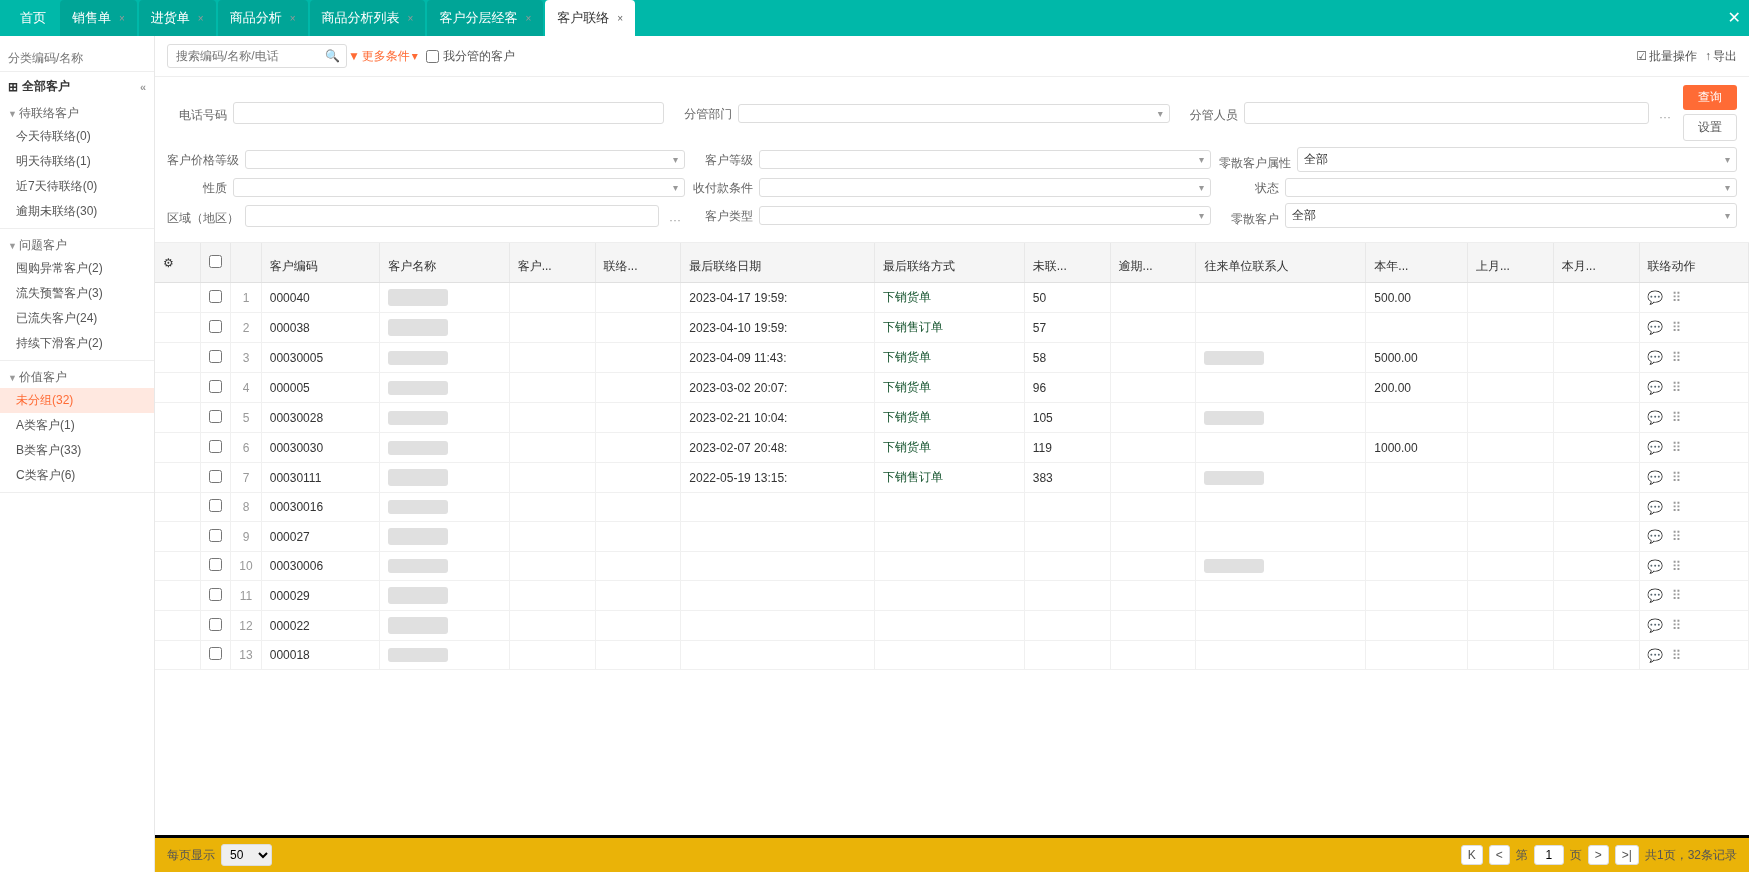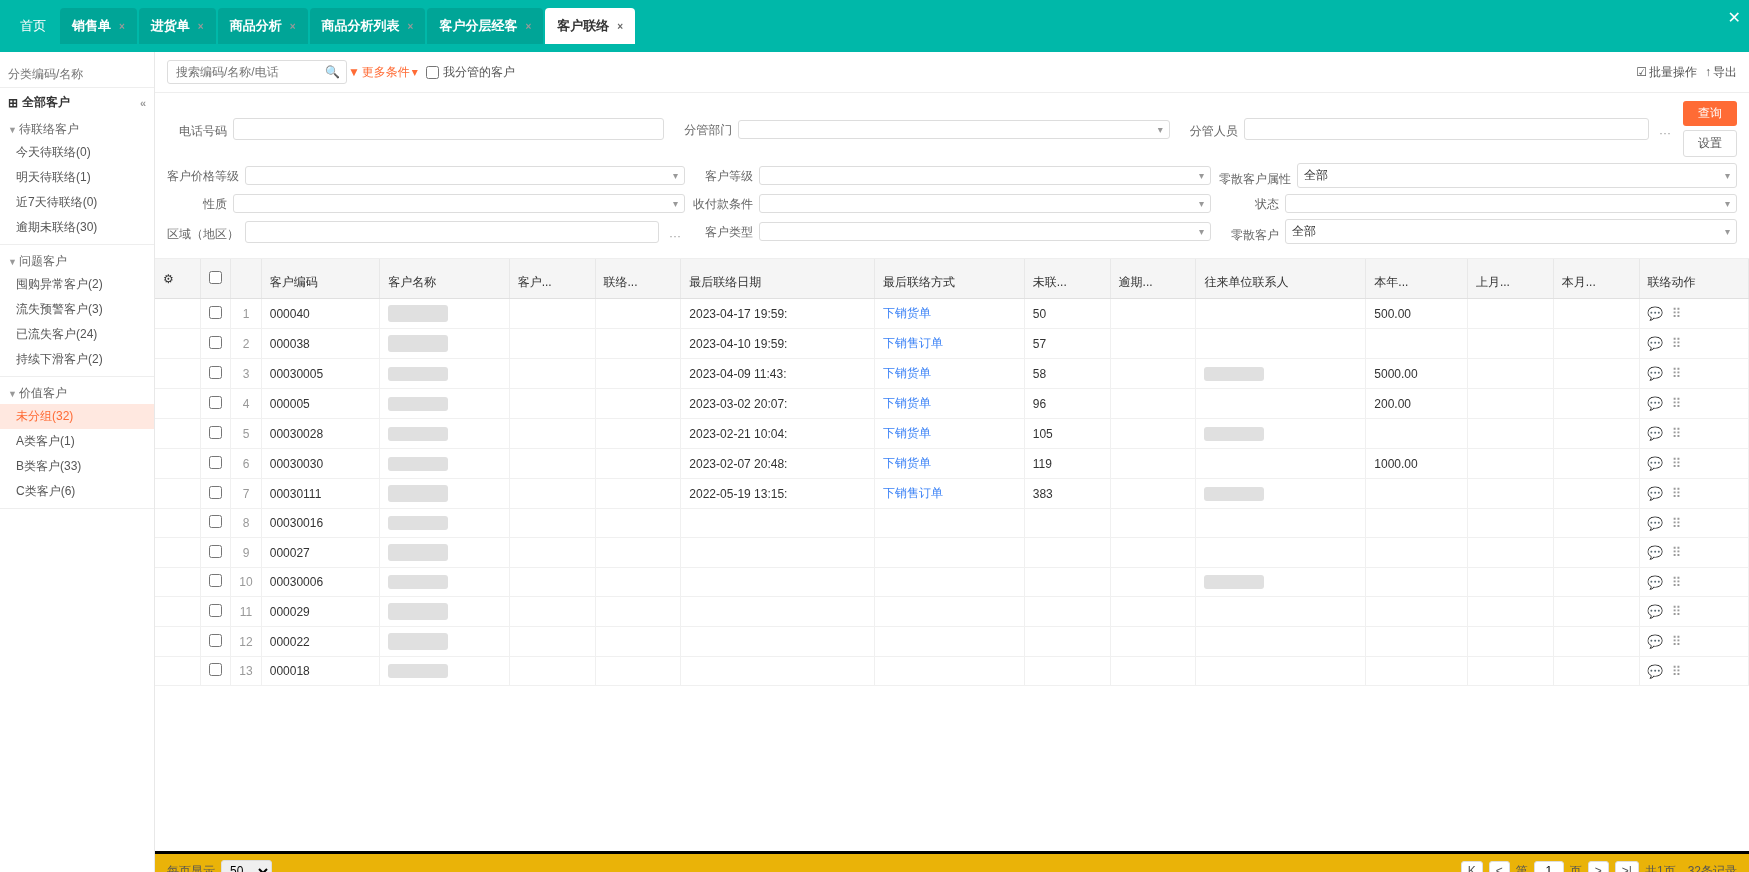--- a/index.html
+++ b/index.html
@@ -1,40 +1,40 @@
 <!DOCTYPE html>
 <html><head>
   <meta charset="utf-8">
   <style>
     * { box-sizing: border-box; margin: 0; padding: 0; font-family: 'Microsoft YaHei', Arial, sans-serif; font-size: 12px; }
     body { background: #f5f5f5; overflow: hidden; }
 
     
     .top-nav {
       background: #00b8a9;
-      height: 52px;
+      height: 36px;
       display: flex;
       align-items: center;
       padding: 0 8px;
       gap: 2px;
       position: relative;
     }
     .nav-tab {
       height: 36px;
       padding: 0 12px;
       display: flex;
       align-items: center;
       color: #fff;
       cursor: pointer;
       white-space: nowrap;
       font-size: 13px;
       gap: 4px;
     }
     .nav-tab.home { background: transparent; }
-    .nav-tab.closable { background: rgba(0,0,0,0.1); border-radius: 4px 4px 0 0; font-weight: bold; }
+    .nav-tab.closable { background: rgba(0,0,0,0.1); border-radius: 4px 4px 0 0; }
     .nav-tab.active { background: #fff; color: #333; border-radius: 4px 4px 0 0; }
     .nav-tab .close-x { font-size: 10px; color: #999; margin-left: 4px; }
     .nav-tab.active .close-x { color: #666; }
     .top-nav-close { position: absolute; right: 8px; top: 8px; color: #fff; font-size: 16px; cursor: pointer; }
 
     
     .main-layout {
       display: flex;
       height: calc(100vh - 36px);
     }
@@ -251,21 +251,21 @@
     thead th .col-header { display: flex; align-items: center; gap: 3px; margin-top: 8px; }
     tbody tr { border-bottom: 1px solid #f0f0f0; }
     tbody td {
       padding: 6px 8px;
       color: #333;
       border-right: 1px solid #f0f0f0;
       white-space: nowrap;
     }
     .row-num { color: #999; text-align: center; width: 30px; }
     .checkbox-cell { width: 28px; text-align: center; }
-    .link-text { color: #3b82f6; cursor: pointer; text-decoration: none; }
+    .link-text { color: #14532d; cursor: pointer; text-decoration: none; }
     .blurred-text {
       background: #e0e0e0;
       border-radius: 3px;
       color: transparent;
       font-size: 11px;
       padding: 1px 4px;
       display: inline-block;
       min-width: 60px;
     }
     .action-icons { display: flex; gap: 8px; color: #999; }

